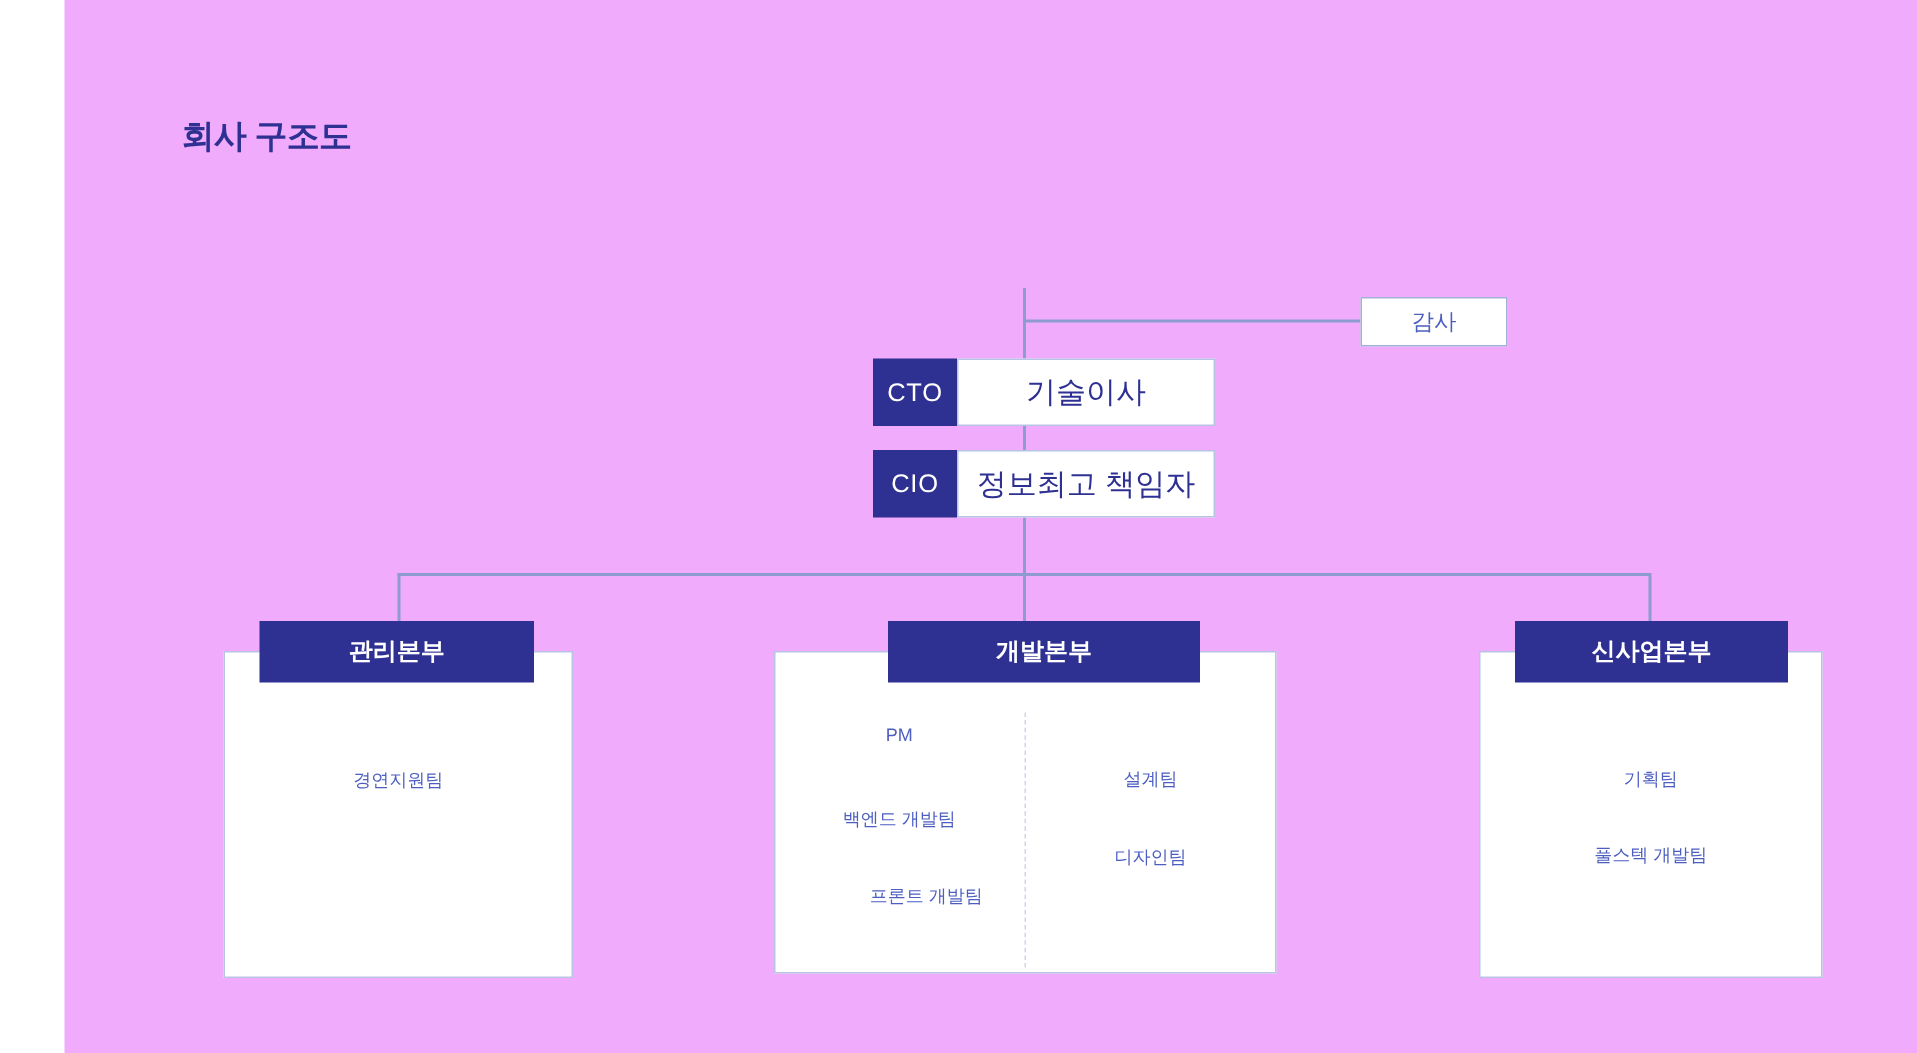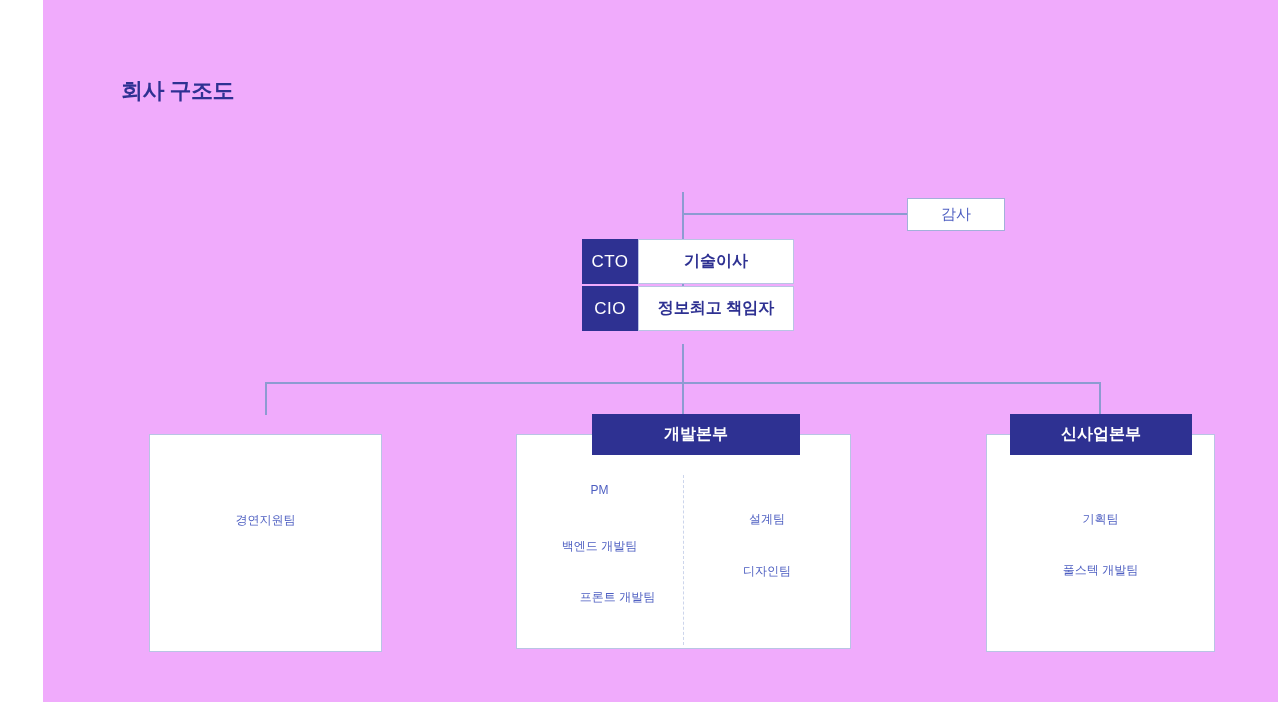--- a/index.html
+++ b/index.html
@@ -39,25 +39,25 @@
 
   
   .audit-box{position:absolute;left:864px;top:198px;width:98px;height:33px;background:#ffffff;
              border:1.5px solid var(--audit-border);display:flex;align-items:center;
              justify-content:center;font-size:15px;color:var(--label);}
 
   
   .exec-abbr{position:absolute;left:539px;width:56px;height:45px;background:var(--primary);
              color:#ffffff;display:flex;align-items:center;justify-content:center;
              font-size:17px;font-weight:400;letter-spacing:0.5px;}
-  .exec-title{position:absolute;left:595px;width:156px;height:45px;background:#ffffff;
+  .exec-title{position:absolute;left:595px;width:172px;height:45px;background:#ffffff;
               border:1.5px solid var(--border);display:flex;align-items:center;justify-content:center;
-              font-size:16px;font-weight:700;color:var(--primary);}
+              font-size:20px;font-weight:400;color:var(--primary);}
   .exec-cto{top:239px;}
-  .exec-cio{top:286px;}
+  .exec-cio{top:300px;}
 
   
   .dept-outer{position:absolute;background:#ffffff;border:1.5px solid var(--border);}
   .dept-outer.left{left:106px;top:434px;width:233px;height:218px;}
   .dept-outer.mid{left:473px;top:434px;width:335px;height:215px;}
   .dept-outer.right{left:943px;top:434px;width:229px;height:218px;}
 
   .dept-header{position:absolute;height:41px;background:var(--primary);color:#ffffff;z-index:2;
                display:flex;align-items:center;justify-content:center;font-size:16px;font-weight:700;}
   .dept-header.left{left:130px;top:414px;width:183px;}
@@ -107,20 +107,21 @@
 
   <div class="exec-abbr exec-cio">CIO</div>
   <div class="exec-title exec-cio">정보최고 책임자</div>
 
   <div class="dept-outer left"></div>
   <div class="dept-outer mid"></div>
   <div class="dept-outer right"></div>
 
   <div class="dashed-divider"></div>
 
+  <div class="dept-header left">관리본부</div>
   <div class="dept-header mid">개발본부</div>
   <div class="dept-header right">신사업본부</div>
 
   <div class="team l1">경연지원팀</div>
 
   <div class="team m-pm">PM</div>
   <div class="team m-be">백엔드 개발팀</div>
   <div class="team m-fe">프론트 개발팀</div>
 
   <div class="team m-design1">설계팀</div>

